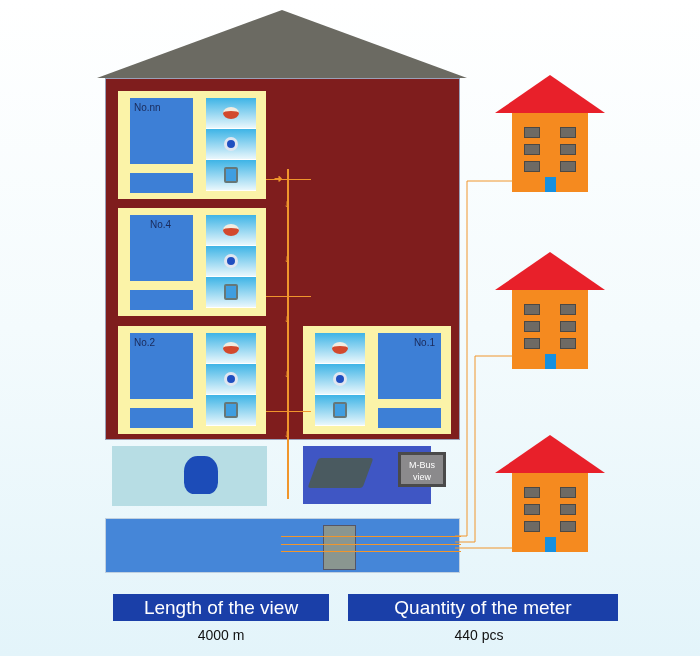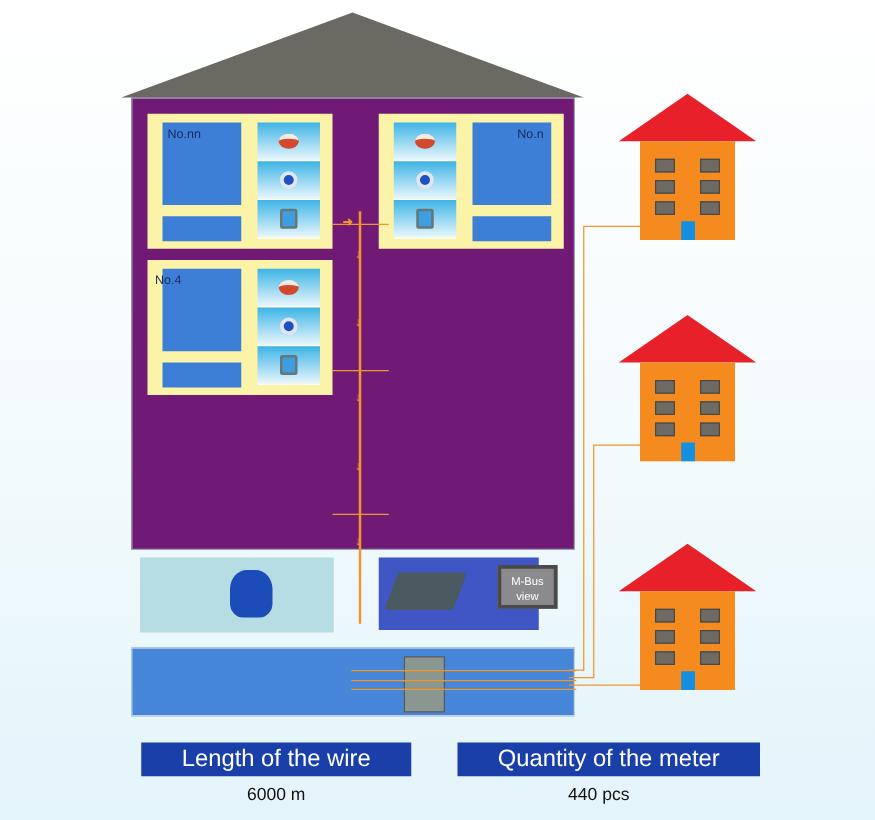--- a/index.html
+++ b/index.html
@@ -1,18 +1,18 @@
 <!DOCTYPE html>
 <html><head>
 <meta charset="utf-8">
 <style>
 *{box-sizing:border-box;margin:0;padding:0}
 body{width:700px;height:656px;position:relative;overflow:hidden;background:linear-gradient(180deg,#ffffff 0%,#f4fbfd 50%,#e3f4fa 100%);font-family:"Liberation Sans",sans-serif}
 .abs{position:absolute}
-.bldg{left:105px;top:78px;width:355px;height:362px;background:#701a75;border:1px solid #9aa0b8}
+.bldg{left:105px;top:78px;width:355px;height:362px;background:#7f1d1d;border:1px solid #9aa0b8}
 .unit{position:absolute;width:148px;height:108px;background:#fbf3a8}
 .room{position:absolute;background:#3d7fd6}
 .label{position:absolute;font-size:10px;color:#1a2a5a}
 .meters{position:absolute;width:50px;height:94px;top:7px}
 .mtr{width:50px;height:31px;background:linear-gradient(180deg,#3eb4e6,#e9f7fc);border-bottom:1px solid #fff;display:flex;align-items:center;justify-content:center}
 .mtr span{display:block}
 .m1 span{width:16px;height:12px;background:#d2492d;border-radius:50%;border-top:4px solid #f2ece0}
 .m2 span{width:14px;height:14px;background:#1f4fc0;border-radius:50%;border:3px solid #e0e6f0}
 .m3 span{width:14px;height:16px;background:#3f9ee0;border:2px solid #677;border-radius:2px}
 .ow{background:#f0962c}
@@ -47,56 +47,72 @@
         </div>
    <div class="mtr m2">
           <span></span>
         </div>
    <div class="mtr m3">
           <span></span>
         </div>
   </div>
  </div>
 
- <div class="unit" style="left:197px;top:12px">
-  <div class="meters" style="left:12px">
-   <div class="mtr m1">
-          <span></span>
-        </div>
-   <div class="mtr m2">
-          <span></span>
-        </div>
-   <div class="mtr m3">
-          <span></span>
-        </div>
-  </div>
-  <div class="room" style="left:75px;top:7px;width:63px;height:66px"></div>
-  <div class="label" style="right:16px;top:11px">No.n</div>
-  <div class="room" style="left:75px;top:82px;width:63px;height:20px"></div>
- </div>
 
  <div class="unit" style="left:12px;top:129px">
   <div class="room" style="left:12px;top:7px;width:63px;height:66px"></div>
-  <div class="label" style="left:6px;top:11px">No.4</div>
+  <div class="label" style="left:32px;top:11px">No.4</div>
   <div class="room" style="left:12px;top:82px;width:63px;height:20px"></div>
   <div class="meters" style="left:88px">
    <div class="mtr m1">
           <span></span>
         </div>
    <div class="mtr m2">
           <span></span>
         </div>
    <div class="mtr m3">
           <span></span>
         </div>
   </div>
  </div>
 
 
+ <div class="unit" style="left:12px;top:247px">
+  <div class="room" style="left:12px;top:7px;width:63px;height:66px"></div>
+  <div class="label" style="left:16px;top:11px">No.2</div>
+  <div class="room" style="left:12px;top:82px;width:63px;height:20px"></div>
+  <div class="meters" style="left:88px">
+   <div class="mtr m1">
+          <span></span>
+        </div>
+   <div class="mtr m2">
+          <span></span>
+        </div>
+   <div class="mtr m3">
+          <span></span>
+        </div>
+  </div>
+ </div>
 
+ <div class="unit" style="left:197px;top:247px">
+  <div class="meters" style="left:12px">
+   <div class="mtr m1">
+          <span></span>
+        </div>
+   <div class="mtr m2">
+          <span></span>
+        </div>
+   <div class="mtr m3">
+          <span></span>
+        </div>
+  </div>
+  <div class="room" style="left:75px;top:7px;width:63px;height:66px"></div>
+  <div class="label" style="right:16px;top:11px">No.1</div>
+  <div class="room" style="left:75px;top:82px;width:63px;height:20px"></div>
+ </div>
 
  <div class="abs ow" style="left:160px;top:100px;width:45px;height:1px"></div>
  <div class="abs ow" style="left:160px;top:217px;width:45px;height:1px"></div>
  <div class="abs ow" style="left:160px;top:332px;width:45px;height:1px"></div>
  <div class="arrow" style="left:168px;top:95px">➜</div>
  <div class="arrow" style="left:178px;top:120px">↓</div>
  <div class="arrow" style="left:178px;top:175px">↓</div>
  <div class="arrow" style="left:178px;top:235px">↓</div>
  <div class="arrow" style="left:178px;top:290px">↓</div>
  <div class="arrow" style="left:178px;top:350px">↓</div>
@@ -153,16 +169,16 @@
   <div class="door"></div>
  </div>
 </div>
 
 <svg class="abs" style="left:455px;top:170px" width="70" height="390">
  <polyline points="58,11 12,11 12,366 0,366" fill="none" stroke="#f0962c" stroke-width="1"></polyline>
  <polyline points="58,186 20,186 20,372 0,372" fill="none" stroke="#f0962c" stroke-width="1"></polyline>
  <polyline points="58,378 0,378" fill="none" stroke="#f0962c" stroke-width="1"></polyline>
 </svg>
 
-<div class="badge" style="left:113px;width:216px">Length of the wire</div>
-<div class="val" style="left:113px;width:216px">6000 m</div>
-<div class="badge" style="left:366px;width:242px">Quantity of the meter</div>
+<div class="badge" style="left:113px;width:216px">Length of the view</div>
+<div class="val" style="left:113px;width:216px">4000 m</div>
+<div class="badge" style="left:348px;width:270px">Quantity of the meter</div>
 <div class="val" style="left:358px;width:242px">440 pcs</div>
 
 </body></html>

